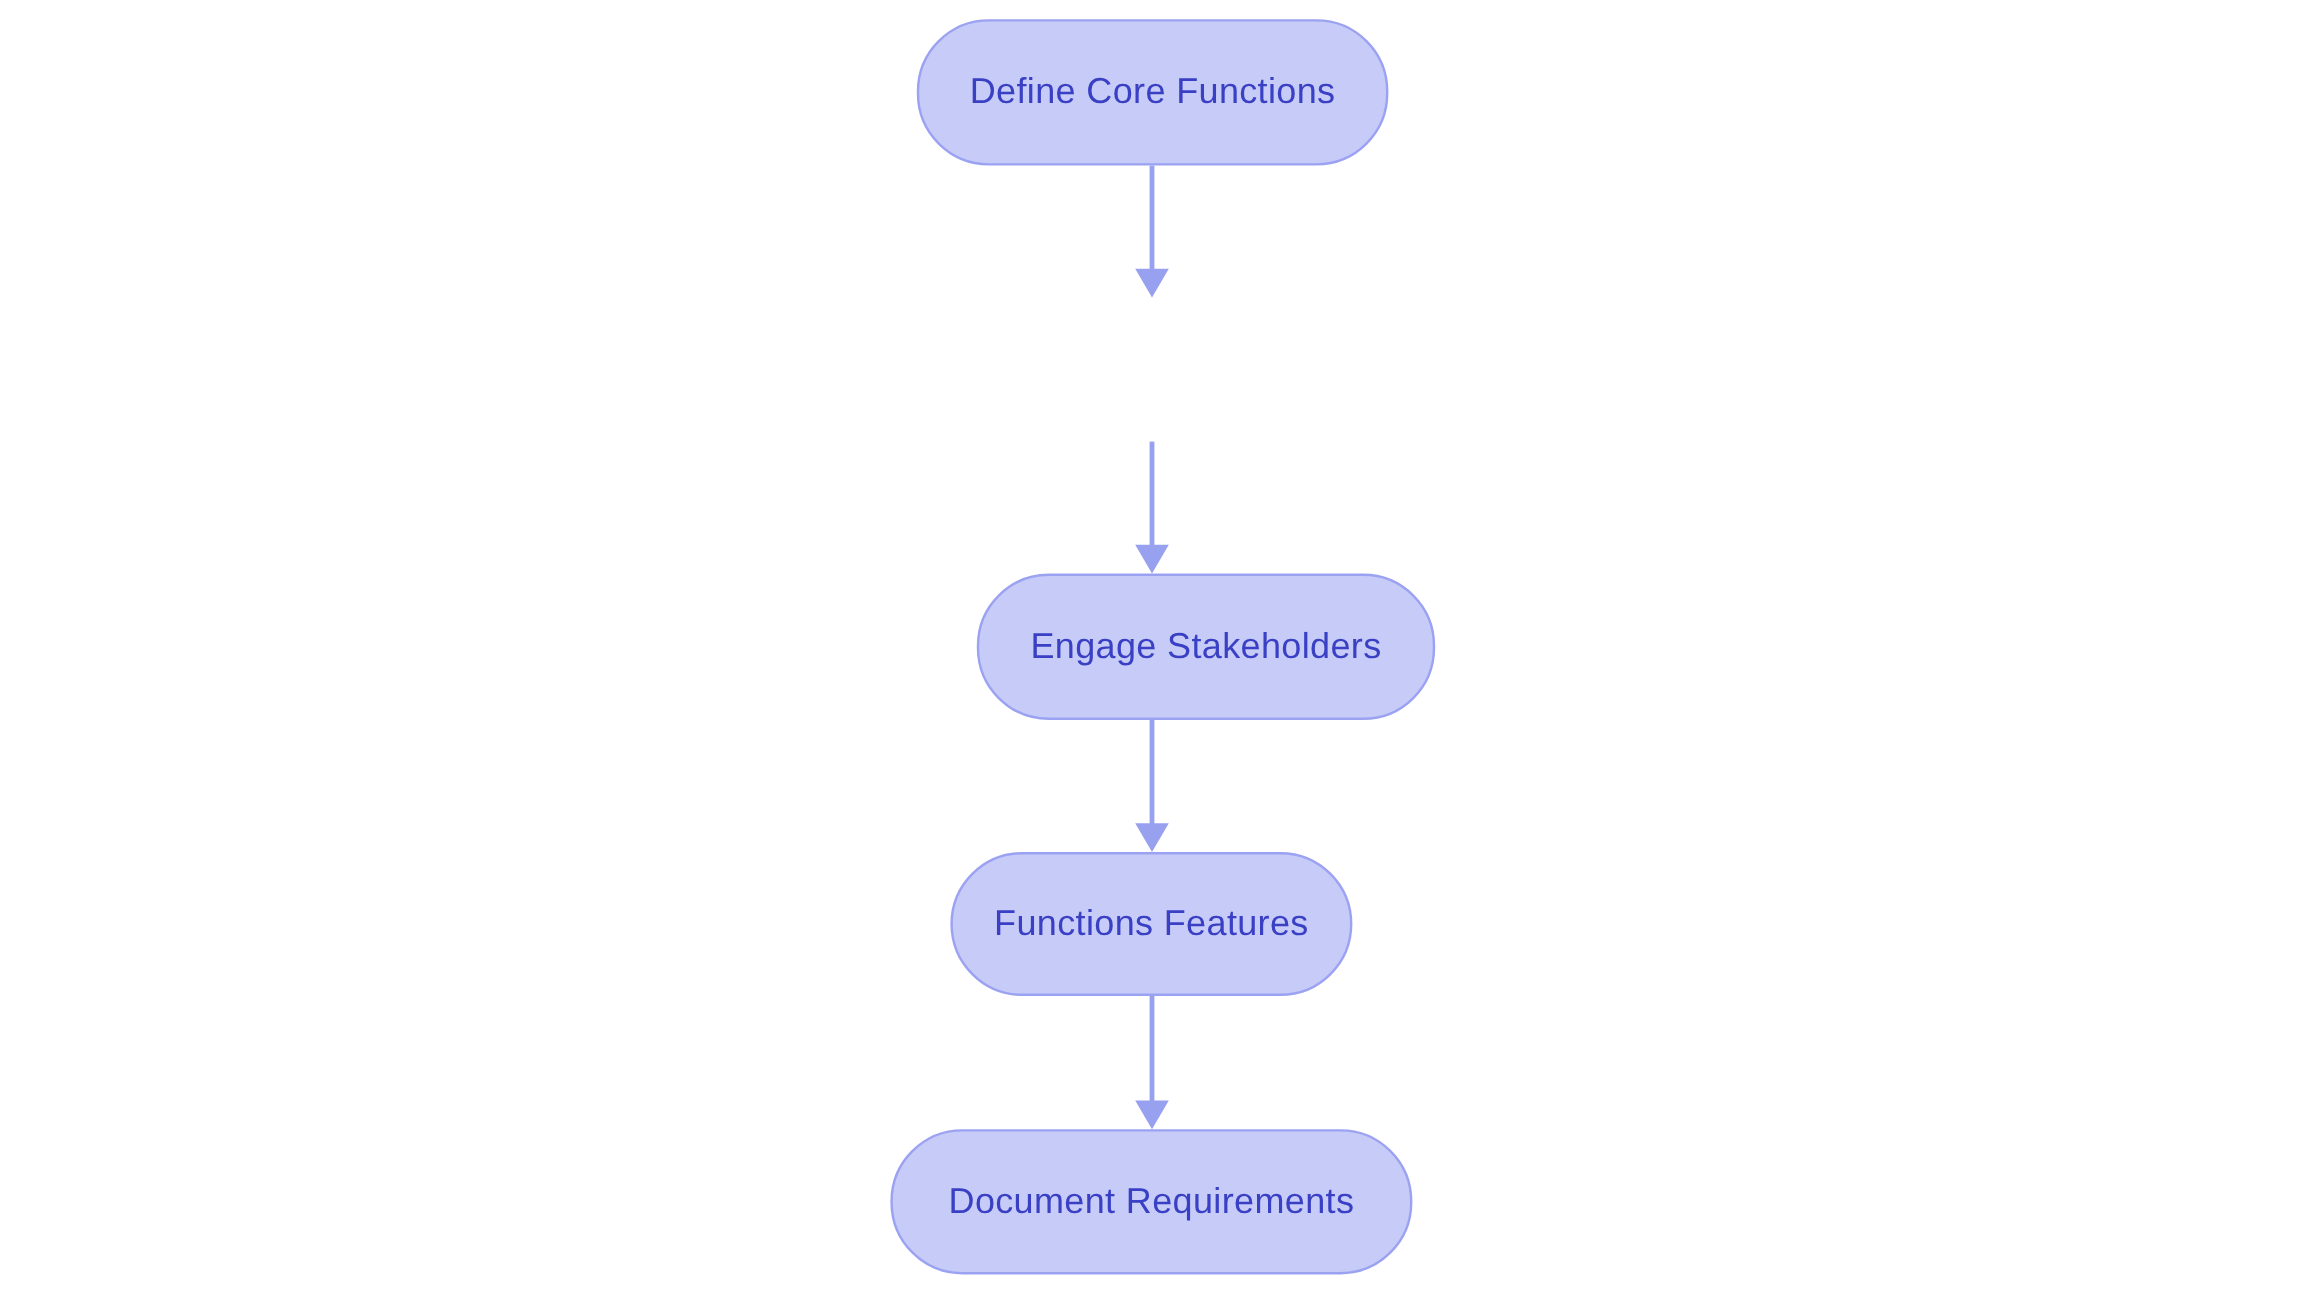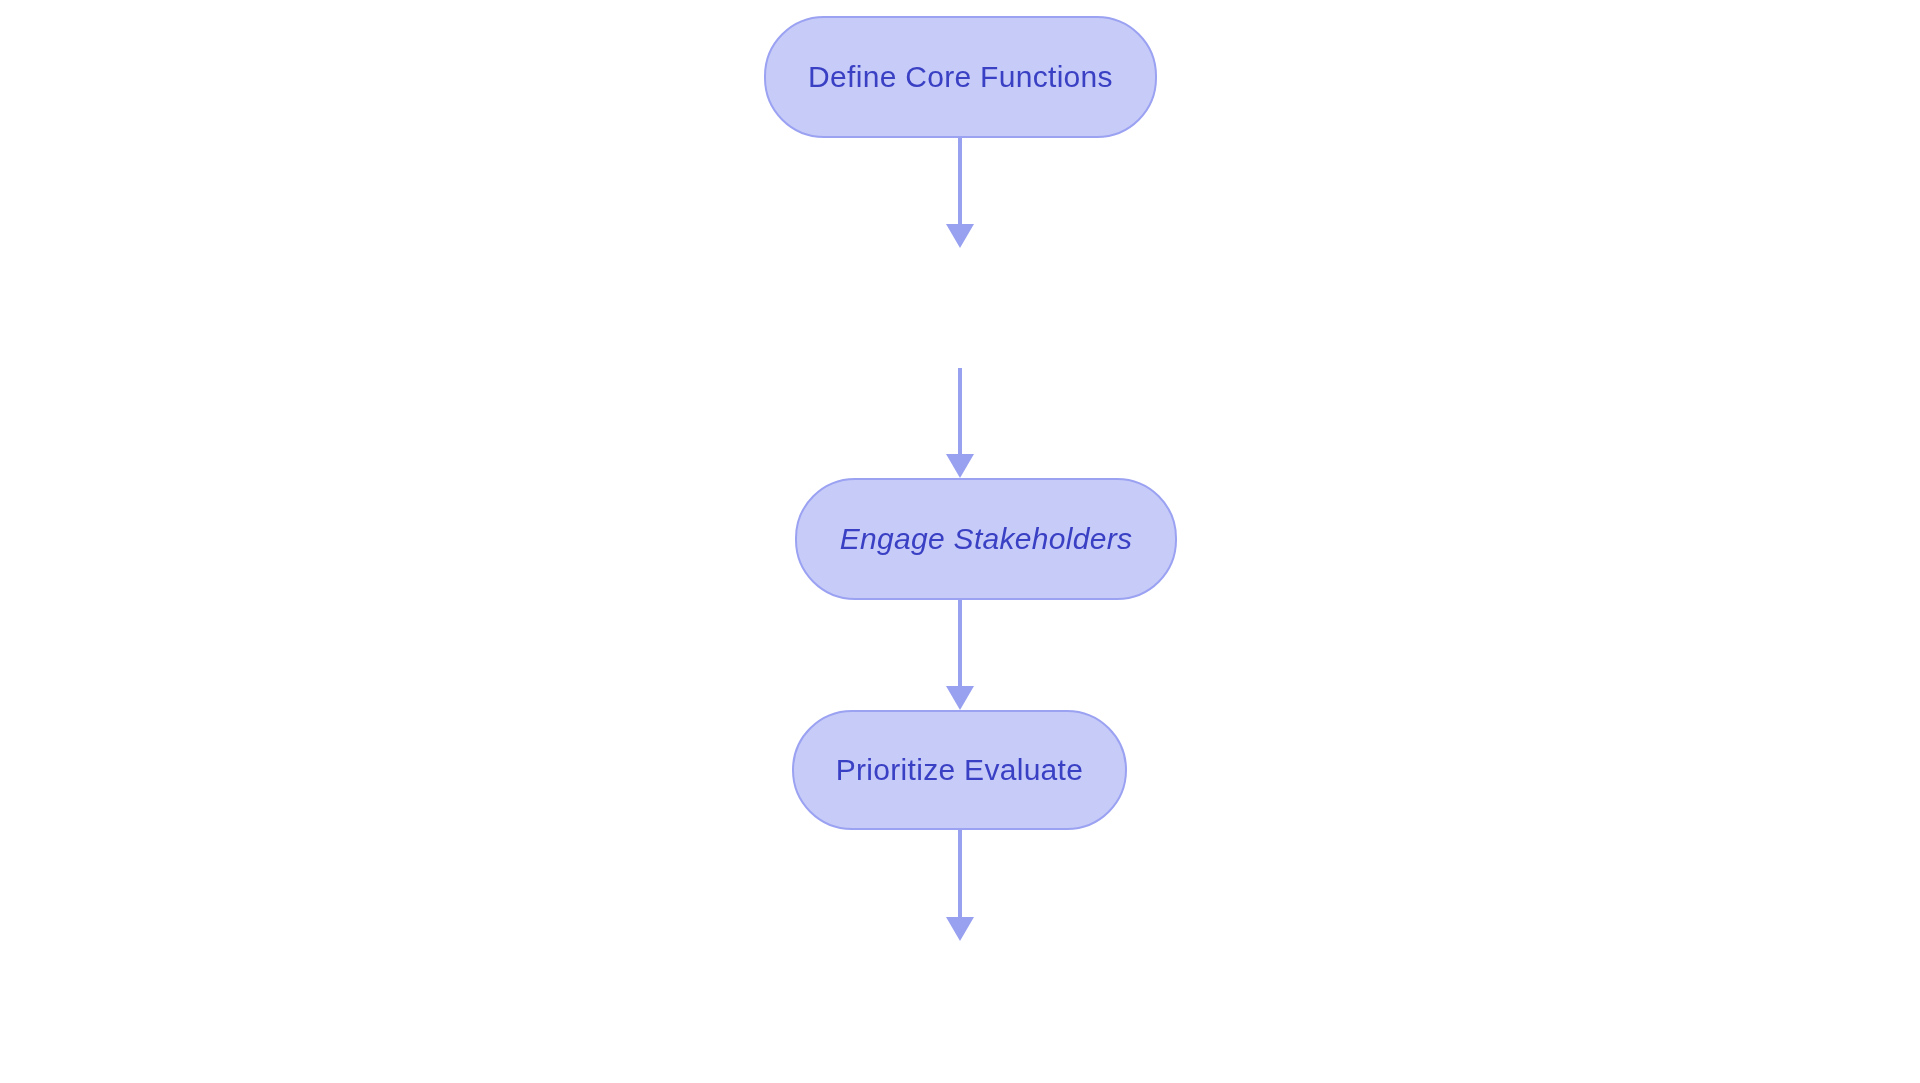--- a/index.html
+++ b/index.html
@@ -31,21 +31,21 @@
     align-items:center;
     justify-content:center;
     color:var(--node-text);
     font-size:30px;
     letter-spacing:0.3px;
     white-space:nowrap;
     text-align:center;
   }
   .node-1{left:764px;top:16px;width:393px;height:122px;}
   .node-2{left:724px;top:248px;width:471px;height:120px;}
-  .node-3{left:795px;top:478px;width:382px;height:122px;font-style:italic;}
+  .node-3{left:814px;top:478px;width:382px;height:122px;}
   .node-4{left:792px;top:710px;width:335px;height:120px;}
   .node-5{left:742px;top:941px;width:435px;height:121px;}
 
   .arrow{
     position:absolute;
     left:946px;           
     width:28px;
   }
   .arrow-1{top:138px;height:110px;}
   .arrow-2{top:368px;height:110px;}
@@ -93,22 +93,25 @@
   <div class="node node-3">
     <span>Engage Stakeholders</span>
   </div>
 
   <div class="arrow arrow-3">
     <span class="arrow-line"></span>
     <span class="arrow-head"></span>
   </div>
 
   <div class="node node-4">
-    <span>Prioritize Evaluate</span>
+    <span>Functions Features</span>
   </div>
 
   <div class="arrow arrow-4">
     <span class="arrow-line"></span>
     <span class="arrow-head"></span>
   </div>
 
+  <div class="node node-5">
+    <span>Document Requirements</span>
+  </div>
 
 </div>
 
 </body></html>

